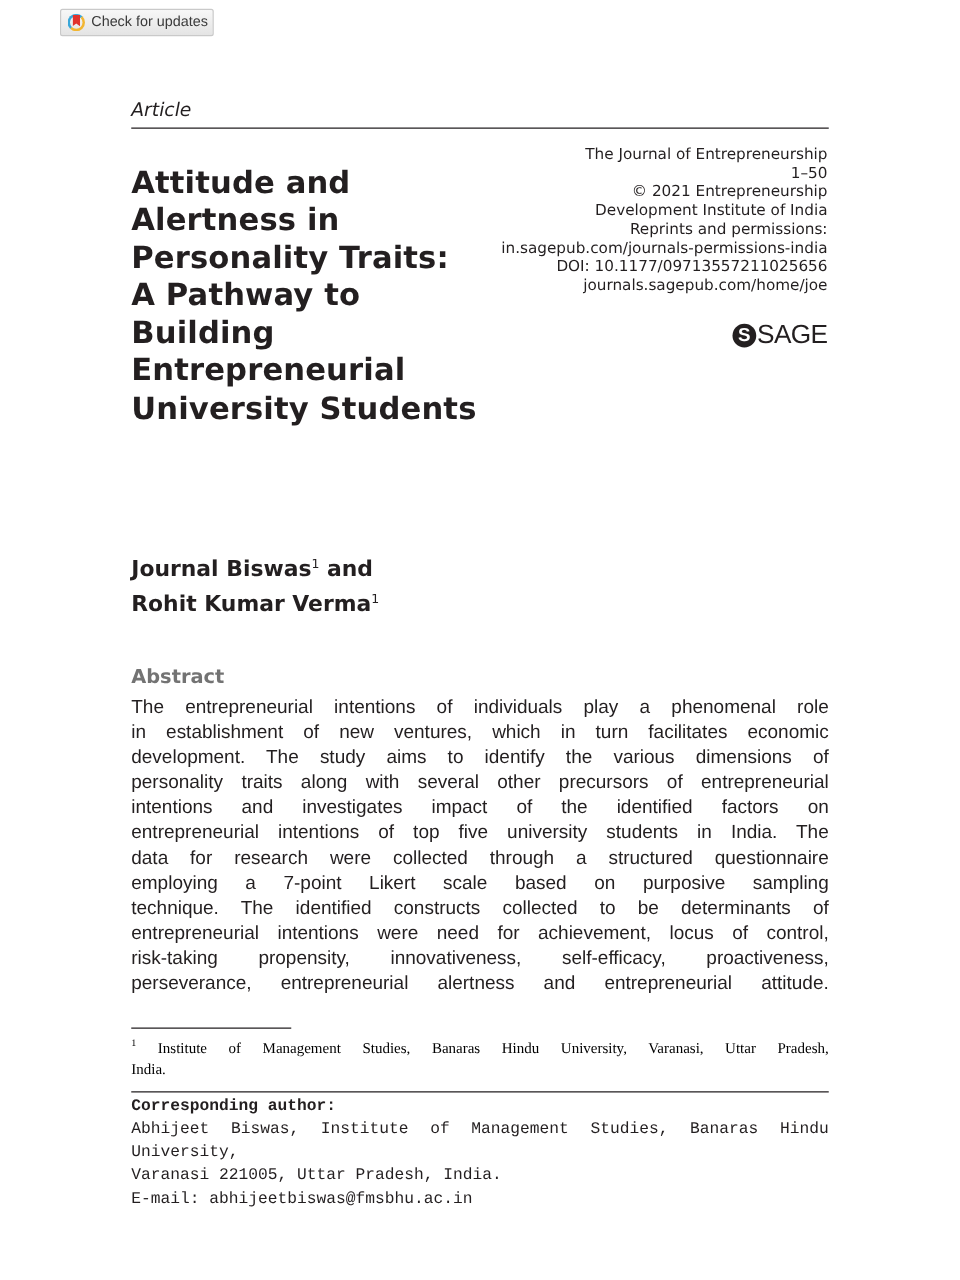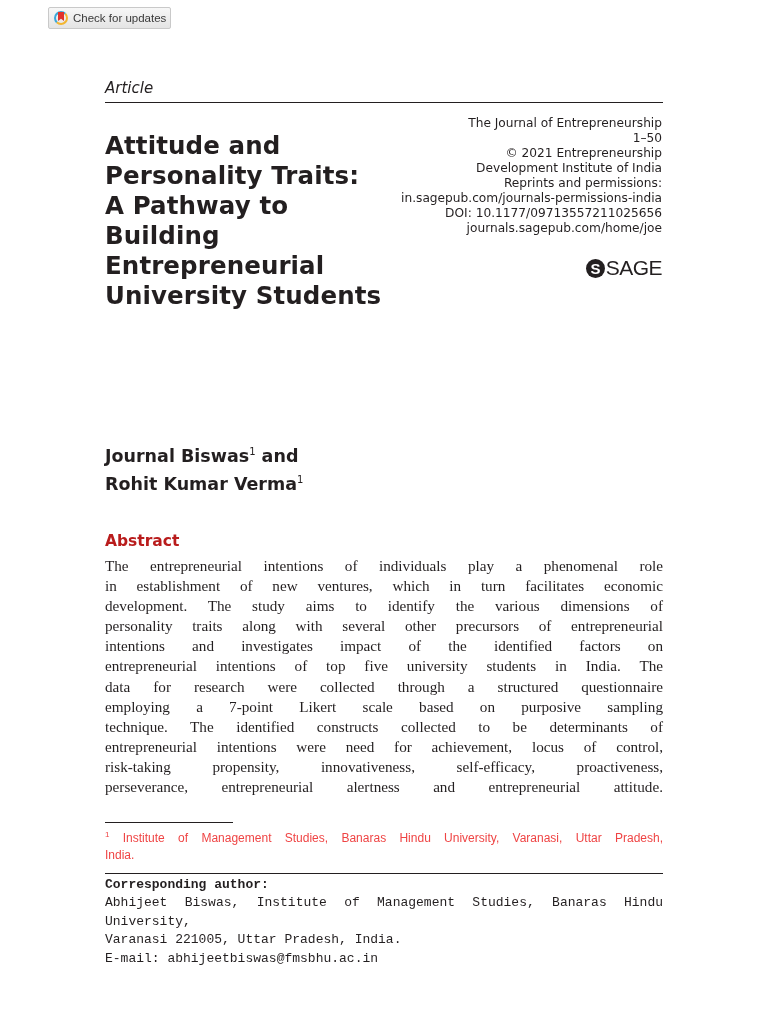--- a/index.html
+++ b/index.html
@@ -12,26 +12,26 @@
   .article-label { position: absolute; left: 105px; top: 79px; font-family: "DejaVu Sans", sans-serif; font-style: italic; font-size: 15px; color: #231f20; }
   .top-rule { position: absolute; left: 105px; top: 102px; width: 558px; height: 0; border-top: 1.2px solid #231f20; }
   .title { position: absolute; left: 105px; top: 131px; width: 300px; margin: 0; font-family: "DejaVu Sans", sans-serif; font-weight: bold; font-size: 24.5px; line-height: 30.1px; letter-spacing: 0.1px; color: #231f20; }
   .title span { display: block; white-space: nowrap; }
   .meta { position: absolute; right: 106px; top: 116px; text-align: right; font-family: "DejaVu Sans", sans-serif; font-size: 12.2px; line-height: 15px; color: #231f20; }
   .meta div { white-space: nowrap; }
   .sage-logo { position: absolute; right: 106px; top: 256px; display: flex; align-items: center; font-family: "Liberation Sans", sans-serif; font-size: 21px; letter-spacing: -0.5px; color: #231f20; }
   .sage-mark { width: 19px; height: 19px; border-radius: 50%; background: #231f20; color: #fff; display: inline-flex; align-items: center; justify-content: center; font-size: 15px; font-weight: bold; margin-right: 1px; }
   .authors { position: absolute; left: 105px; top: 440px; font-family: "DejaVu Sans", sans-serif; font-weight: bold; font-size: 17.5px; line-height: 24px; color: #231f20; }
   .authors sup { font-size: 10px; font-weight: normal; vertical-align: 7px; }
-  .abstract-heading { position: absolute; left: 105px; top: 532px; font-family: "DejaVu Sans", sans-serif; font-weight: bold; font-size: 15.5px; color: #b91c1c; }
-  .abstract-body { position: absolute; left: 105px; top: 556px; width: 558px; font-family: Liberation Serif, serif; font-size: 15.2px; line-height: 20.1px; color: #231f20; }
+  .abstract-heading { position: absolute; left: 105px; top: 532px; font-family: "DejaVu Sans", sans-serif; font-weight: bold; font-size: 15.5px; color: #737373; }
+  .abstract-body { position: absolute; left: 105px; top: 556px; width: 558px; font-family: Liberation Sans, sans-serif; font-size: 15.2px; line-height: 20.1px; color: #231f20; }
   .abstract-body .ln { display: block; text-align: justify; text-align-last: justify; white-space: nowrap; height: 20.1px; }
   .abstract-body .ln.fit { white-space: normal; }
   .fn-rule { position: absolute; left: 105px; top: 822px; width: 128px; border-top: 1px solid #231f20; }
-  .footnote { position: absolute; left: 105px; top: 826px; width: 558px; font-family: Liberation Sans, sans-serif; font-size: 12px; line-height: 17px; color: #ef4444; }
+  .footnote { position: absolute; left: 105px; top: 826px; width: 558px; font-family: Liberation Serif, serif; font-size: 12px; line-height: 17px; color: #000000; }
   .footnote .ln1 { display: block; text-align: justify; text-align-last: justify; }
   .footnote sup { font-size: 8px; vertical-align: 5px; }
   .corr-rule { position: absolute; left: 105px; top: 873px; width: 558px; border-top: 1px solid #231f20; }
   .corr { position: absolute; left: 105px; top: 876px; width: 558px; font-family: Liberation Mono, monospace; font-size: 13px; line-height: 18.4px; color: #231f20; }
   .corr .head { font-weight: bold; display: block; }
   .corr .just { display: block; text-align: justify; text-align-last: justify; }
   .corr .plain { display: block; }
 </style>
 </head>
 <body>
@@ -42,20 +42,21 @@
       <span class="flag"></span>
     </span>
   <span class="cu-label">Check for updates</span>
 </div>
 
 <div class="article-label">Article</div>
 <div class="top-rule"></div>
 
 <h1 class="title">
   <span>Attitude and</span>
+  <span>Alertness in</span>
   <span>Personality Traits:</span>
   <span>A Pathway to</span>
   <span>Building</span>
   <span>Entrepreneurial</span>
   <span>University Students</span>
 </h1>
 
 <div class="meta">
   <div>The Journal of Entrepreneurship</div>
   <div>1–50</div>

